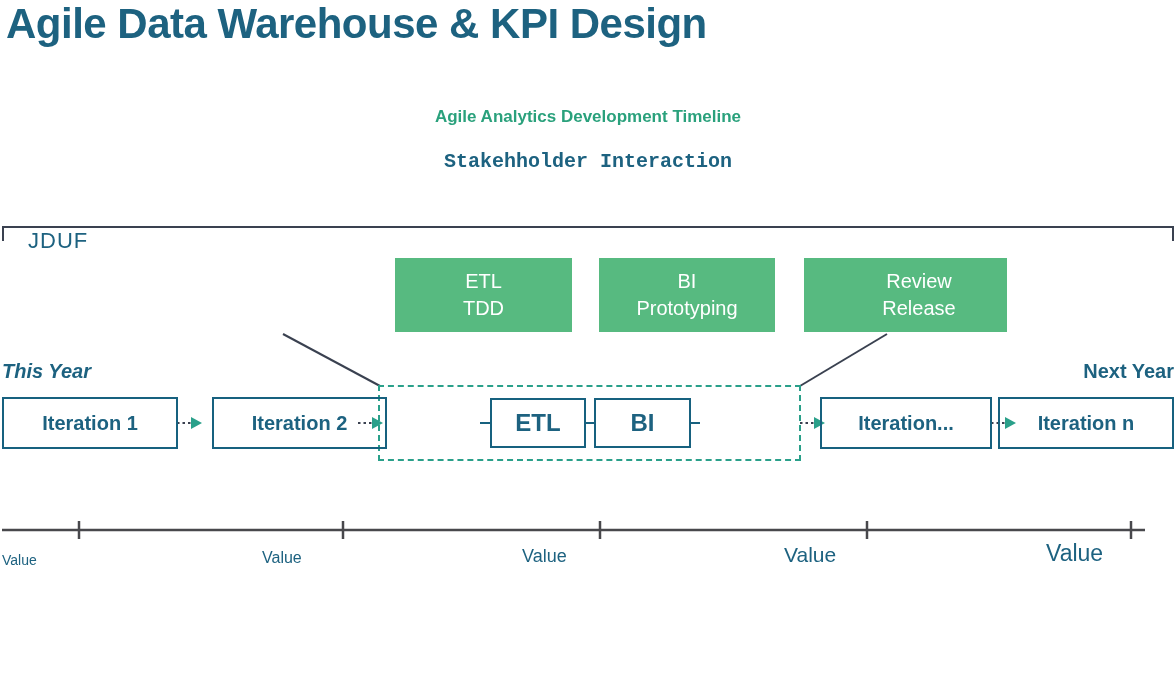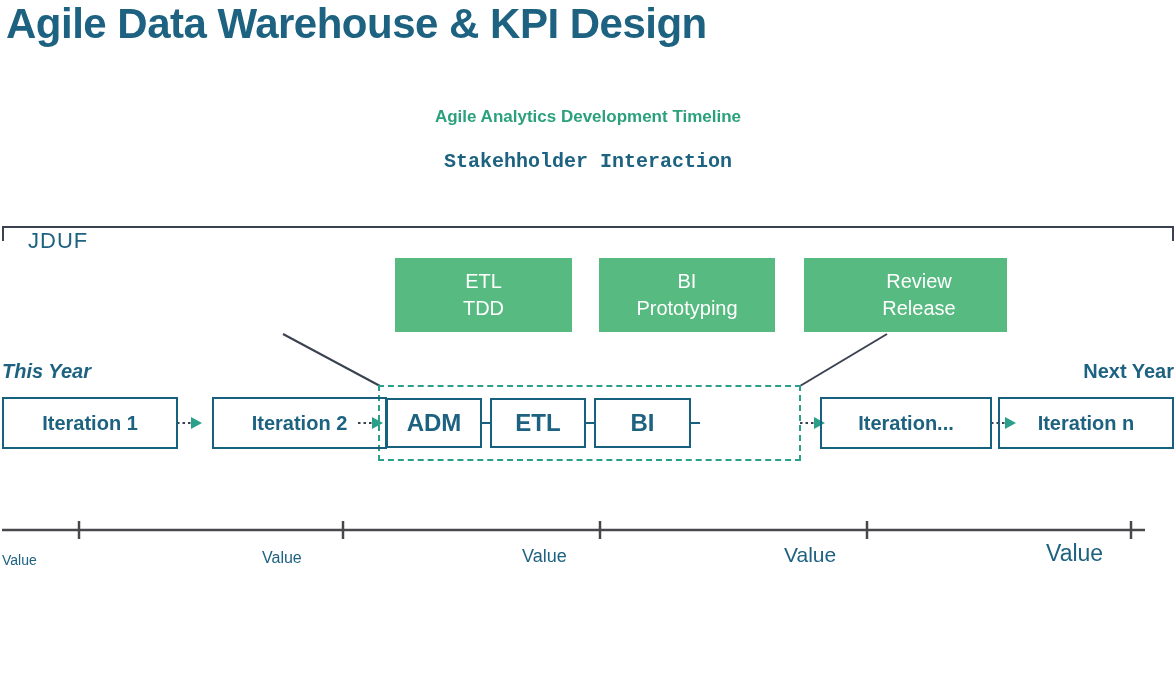--- a/index.html
+++ b/index.html
@@ -143,21 +143,20 @@
 Prototyping</div>
   <div class="abs phase p4">Review
 Release</div>
 
   <div class="abs year-label year-left">This Year</div>
   <div class="abs year-label year-right">Next Year</div>
 
   <div class="abs dashed-group"></div>
   <div class="abs itbox it1">Iteration 1</div>
   <div class="abs itbox it2">Iteration 2</div>
-  <div class="abs stepbox s1">ADM</div>
   <div class="abs stepbox s2">ETL</div>
   <div class="abs stepbox s3">BI</div>
   <div class="abs itbox itn">Iteration n</div>
   <div class="abs itbox itmore">Iteration...</div>
 
   <div class="abs value-label v1">Value</div>
   <div class="abs value-label v2">Value</div>
   <div class="abs value-label v3">Value</div>
   <div class="abs value-label v4">Value</div>
   <div class="abs value-label v5">Value</div>

